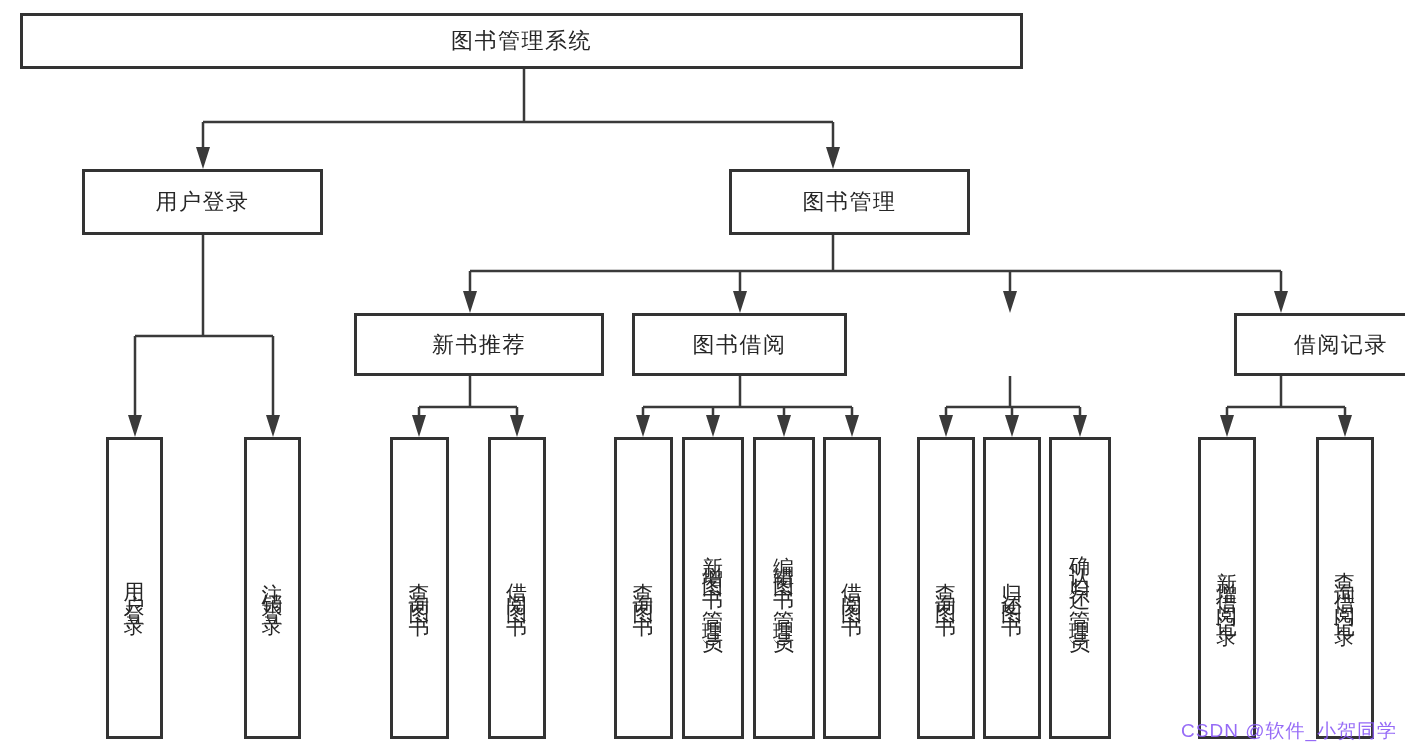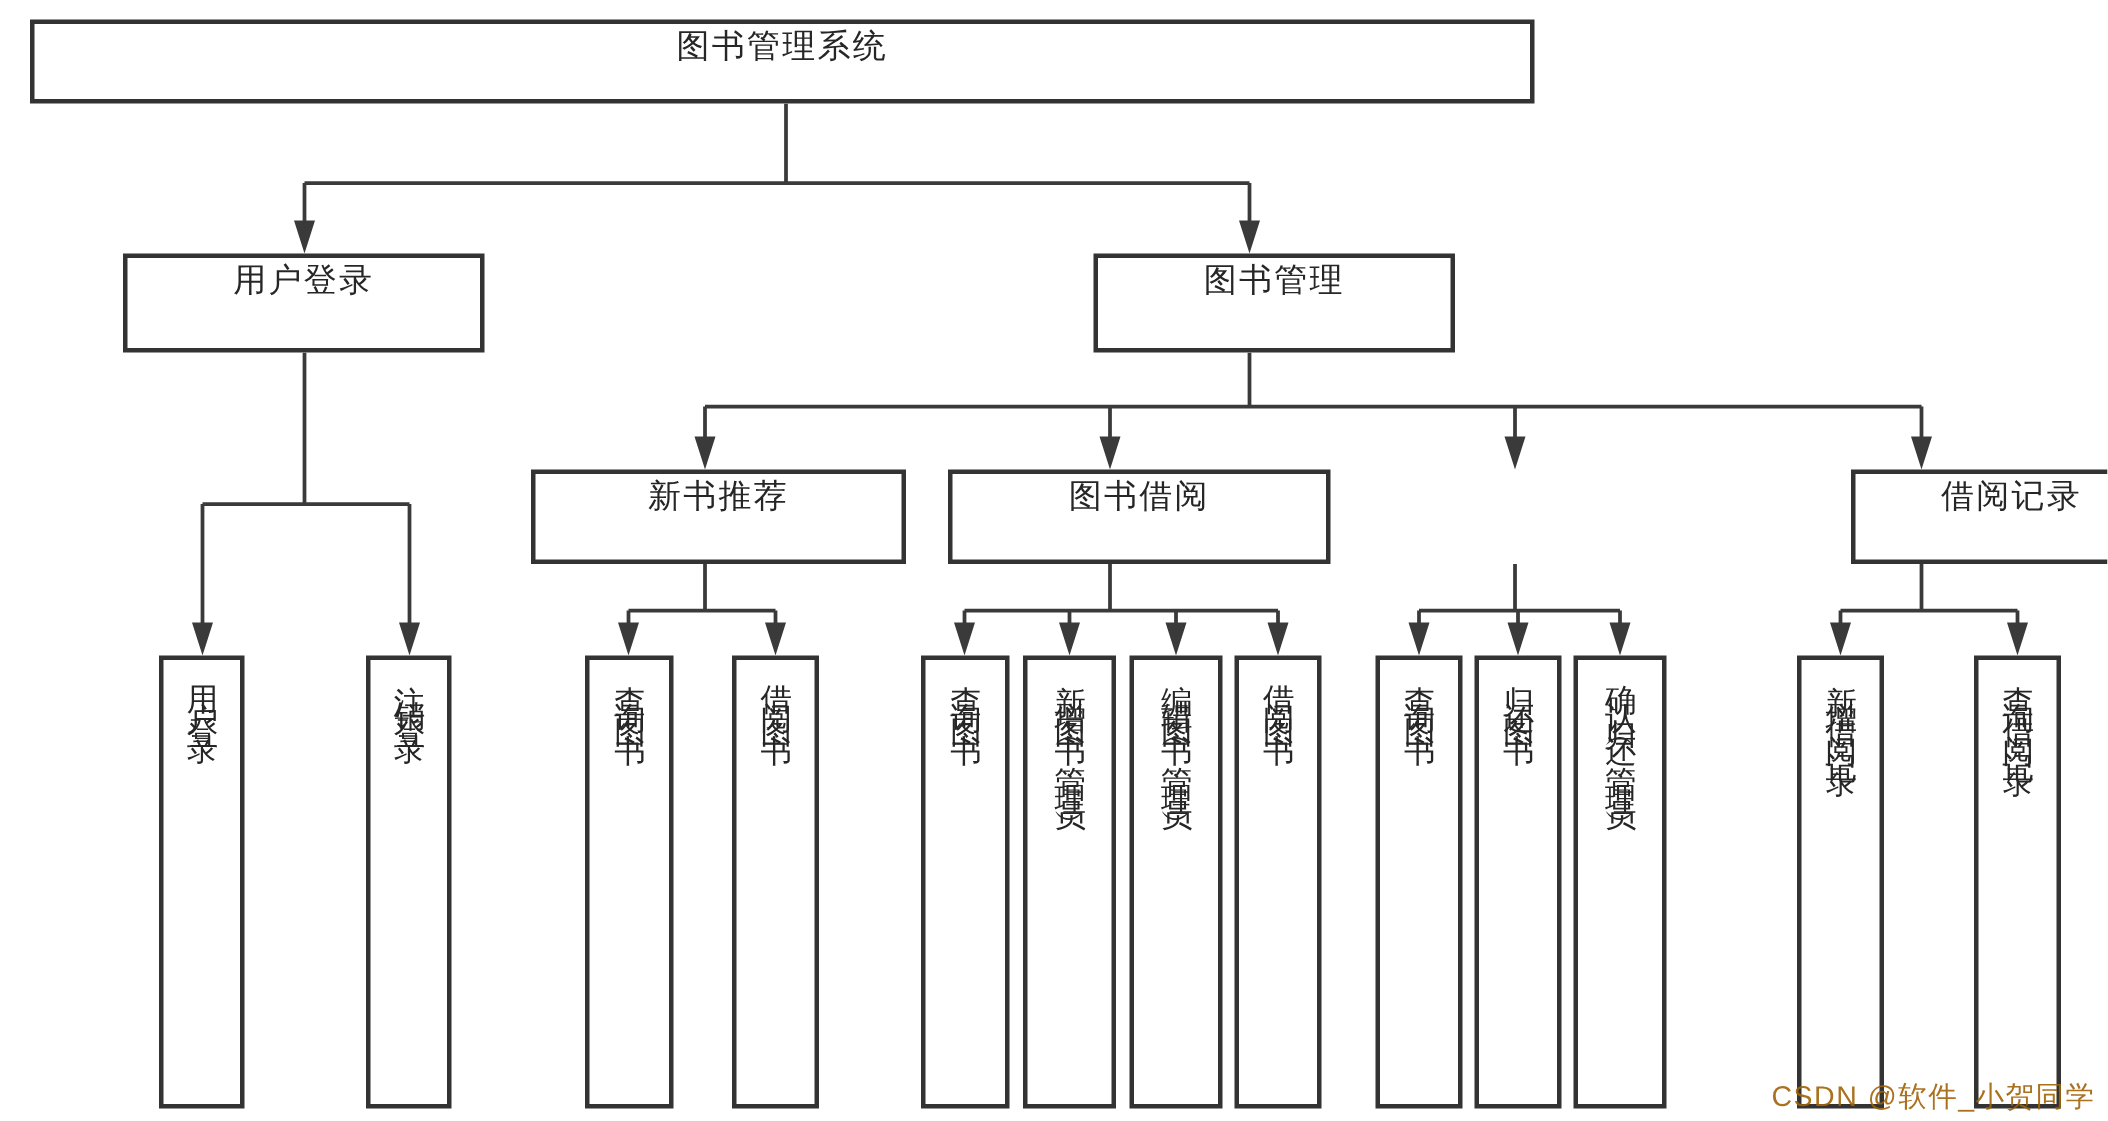--- a/index.html
+++ b/index.html
@@ -3,30 +3,30 @@
 <meta charset="utf-8">
 <style>
   html,body { margin:0; padding:0; background:#ffffff; }
   .canvas {
     position:relative; width:1405px; height:747px; background:#ffffff;
     font-family:"Liberation Sans", sans-serif; overflow:hidden;
   }
   svg.wires { position:absolute; left:0; top:0; width:1405px; height:747px; }
   .node {
     position:absolute; background:#ffffff; border:3px solid #333333;
-    box-sizing:border-box; display:flex; justify-content:center;
+    box-sizing:border-box; display:flex; align-items:center; justify-content:center;
     color:#262626;
   }
   .node.h .txt { font-size:22px; font-weight:500; letter-spacing:1.5px; white-space:nowrap; }
   .node.v .txt {
     writing-mode:vertical-lr; text-orientation:mixed;
     font-size:21px; font-weight:500; line-height:1; letter-spacing:11px; white-space:nowrap;
   }
   .watermark {
-    position:absolute; right:8px; bottom:3px; font-size:19px; color:#a16207;
+    position:absolute; right:8px; bottom:3px; font-size:19px; color:#8b5cf6;
     opacity:0.9; letter-spacing:1px; white-space:nowrap; z-index:5;
   }
 </style>
 </head>
 <body>
 
 <div class="canvas">
 
   <svg class="wires" viewBox="0 0 1405 747" xmlns="http://www.w3.org/2000/svg">
     <path d="M524 69 V122 M203 122 H833 M203 122 V150 M833 122 V150
@@ -55,21 +55,21 @@
   <div class="node h" style="left:82px;top:169px;width:241px;height:66px">
     <span class="txt">用户登录</span>
   </div>
   <div class="node h" style="left:729px;top:169px;width:241px;height:66px">
     <span class="txt">图书管理</span>
   </div>
 
   <div class="node h" style="left:354px;top:313px;width:250px;height:63px">
     <span class="txt">新书推荐</span>
   </div>
-  <div class="node h" style="left:632px;top:313px;width:255px;height:63px">
+  <div class="node h" style="left:632px;top:313px;width:215px;height:63px">
     <span class="txt">图书借阅</span>
   </div>
   <div class="node h" style="left:1234px;top:313px;width:214px;height:63px">
     <span class="txt">借阅记录</span>
   </div>
 
   <div class="node v" style="left:106px;top:437px;width:57px;height:302px">
     <span class="txt">用户登录</span>
   </div>
   <div class="node v" style="left:244px;top:437px;width:57px;height:302px">

